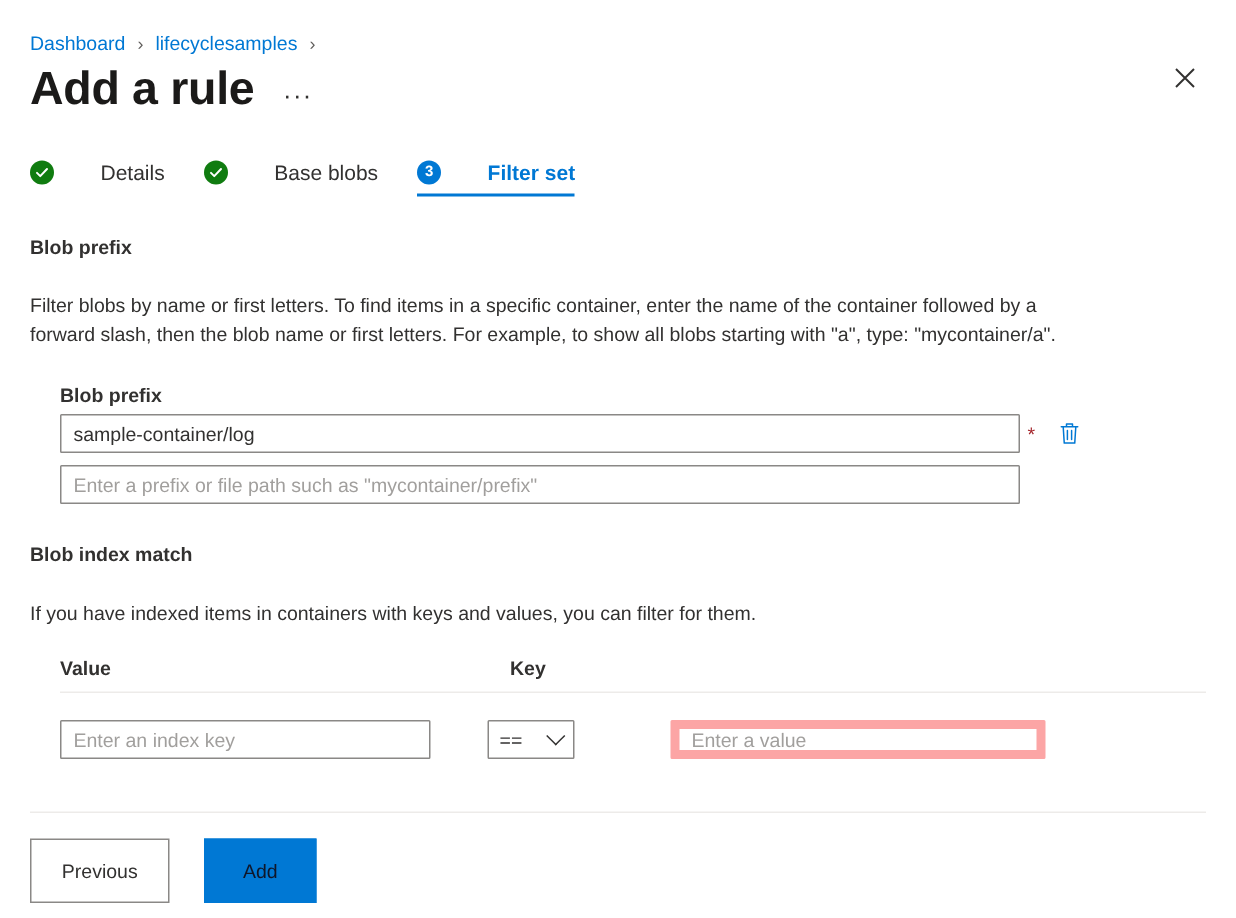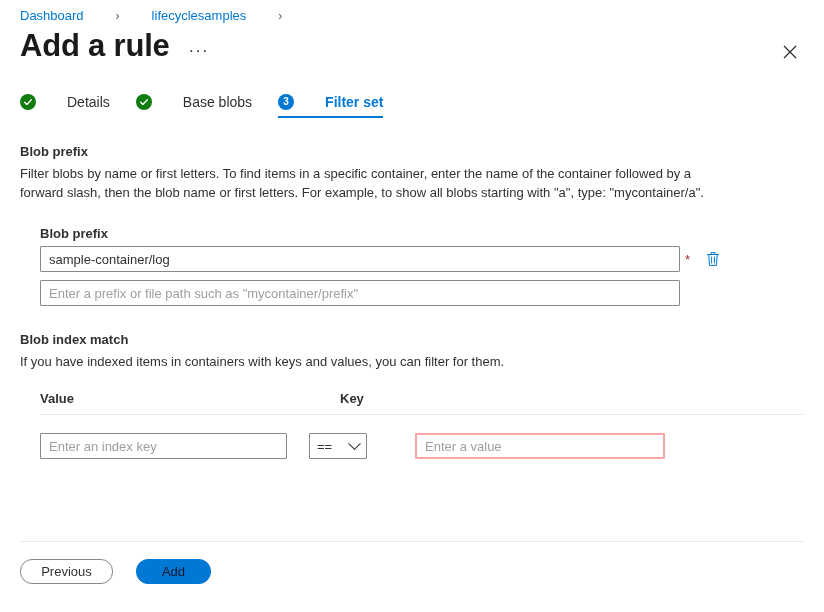--- a/index.html
+++ b/index.html
@@ -21,23 +21,22 @@
     width: 824px;
     height: 612px;
     box-sizing: border-box;
     padding: 0 20px;
   }
 
   
   .breadcrumb {
     display: flex;
     align-items: center;
-    padding-top: 8px;
-    font-size: 13px;
-    gap: 24px;
+    padding-top: 21px;
+    font-size: 13px;
   }
   .crumb-link {
     color: #0078d4;
     cursor: pointer;
     text-decoration: none;
     font-size: 13px;
   }
   .crumb-sep {
     color: #605e5c;
     margin: 0 8px;
@@ -145,21 +144,21 @@
   .section-label {
     font-size: 13px;
     font-weight: 600;
     color: #323130;
     margin-top: 26px;
   }
   .section-desc {
     font-size: 13px;
     color: #323130;
     line-height: 19px;
-    margin-top: 5px;
+    margin-top: 22px;
     max-width: 690px;
   }
 
   
   .field-block {
     margin-left: 20px;
     margin-top: 24px;
   }
   .field-label {
     font-size: 13px;
@@ -218,20 +217,21 @@
     font-weight: 600;
     color: #323130;
   }
   .th-key { width: 355px; }
   .th-value { width: 300px; }
 
   .table-row {
     display: flex;
     align-items: center;
     margin-top: 18px;
+    gap: 16px;
   }
   .key-input {
     width: 247px;
     height: 26px;
     box-sizing: border-box;
     border: 1px solid #8a8886;
     background: #ffffff;
     padding: 0 8px;
     font-family: "Liberation Sans", sans-serif;
     font-size: 13px;
@@ -262,21 +262,21 @@
     height: 8px;
     border-right: 1.4px solid #323130;
     border-bottom: 1.4px solid #323130;
     transform: rotate(45deg) translate(-2px, -2px);
   }
   .value-input {
     margin-left: 48px;
     width: 250px;
     height: 26px;
     box-sizing: border-box;
-    border: 2px solid #fca5a5;
+    border: 6px solid #fca5a5;
     background: #ffffff;
     padding: 0 8px;
     font-family: "Liberation Sans", sans-serif;
     font-size: 13px;
     color: #323130;
     border-radius: 1px;
     outline: none;
   }
   .value-input::placeholder { color: #a19f9d; }
 
@@ -290,26 +290,26 @@
     background: #edebe9;
   }
   .footer {
     position: absolute;
     left: 20px;
     top: 559px;
     display: flex;
     align-items: center;
   }
   .btn {
-    height: 25px;
+    height: 43px;
     min-width: 93px;
     box-sizing: border-box;
     font-family: "Liberation Sans", sans-serif;
     font-size: 13px;
-    border-radius: 12px;
+    border-radius: 0;
     cursor: pointer;
     display: inline-flex;
     align-items: center;
     justify-content: center;
     padding: 0 14px;
   }
   .btn-secondary {
     background: #ffffff;
     border: 1px solid #8a8886;
     color: #323130;

